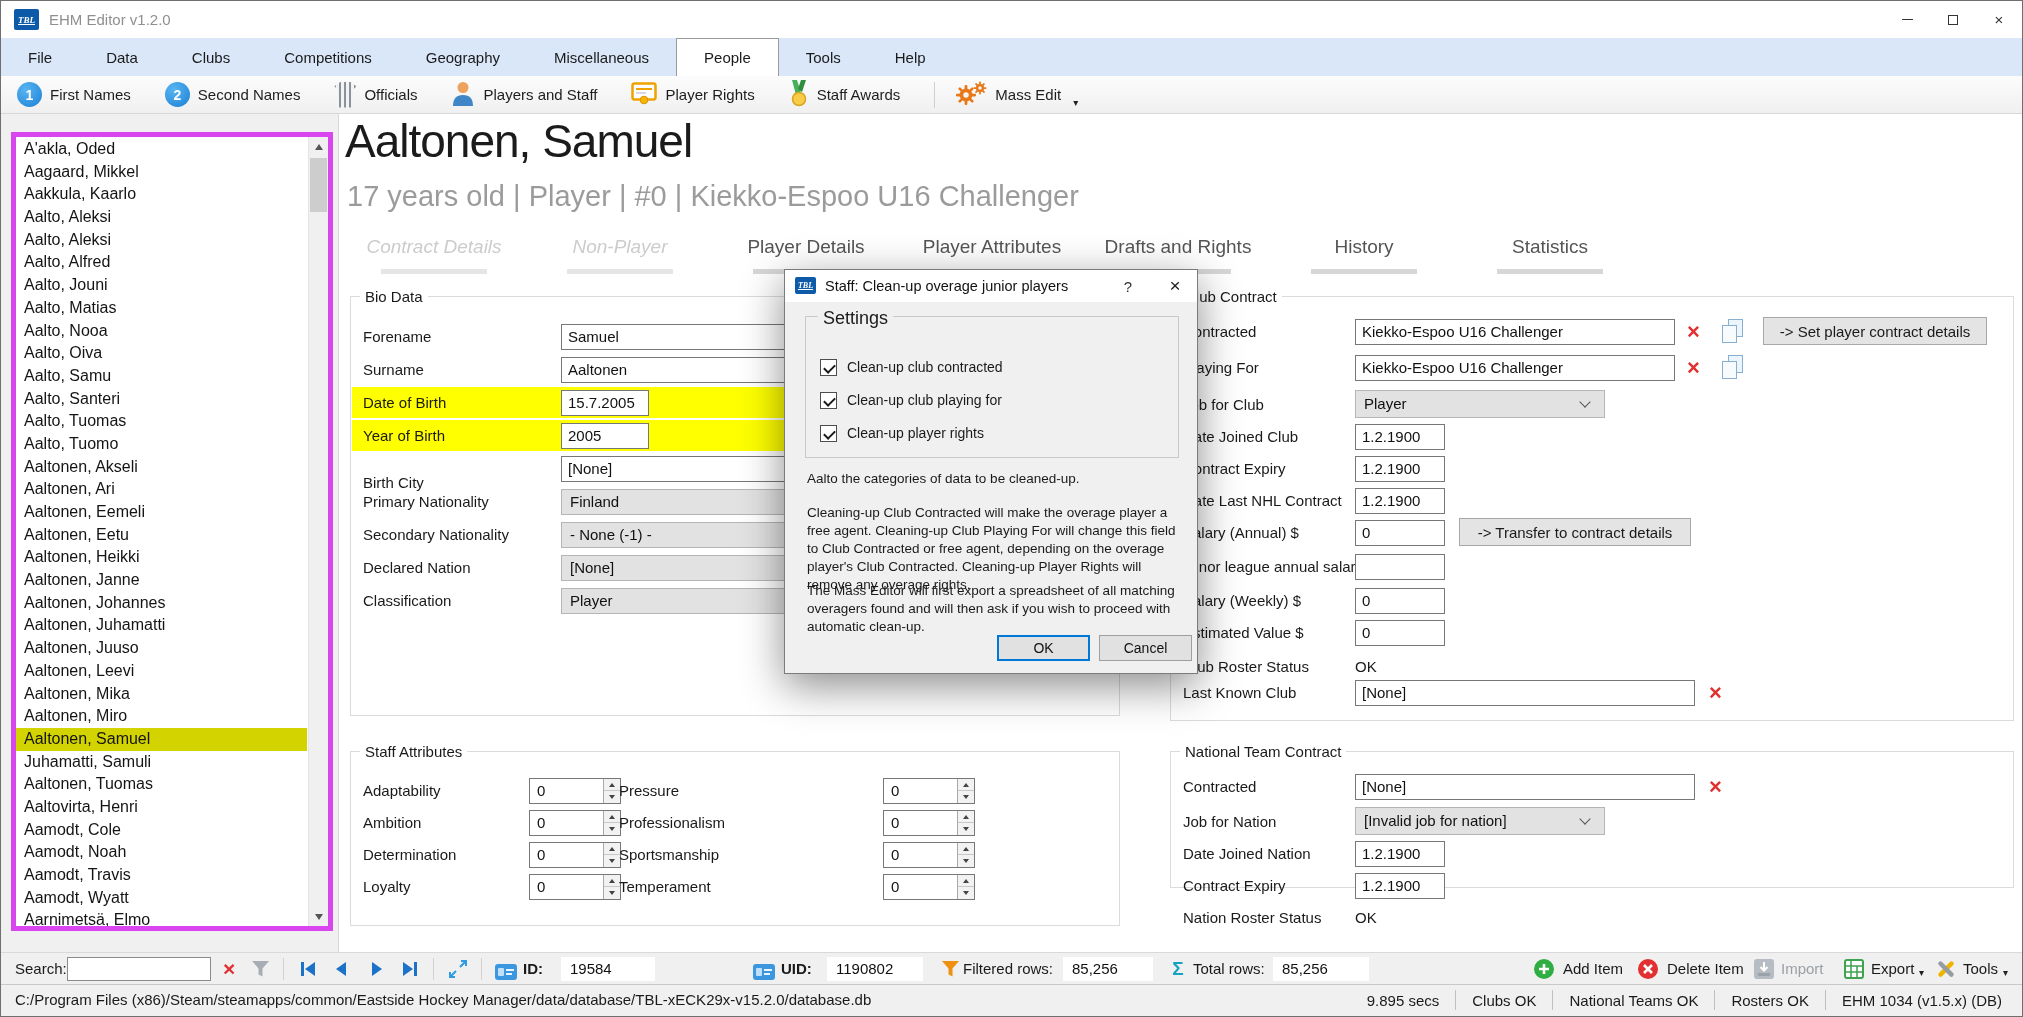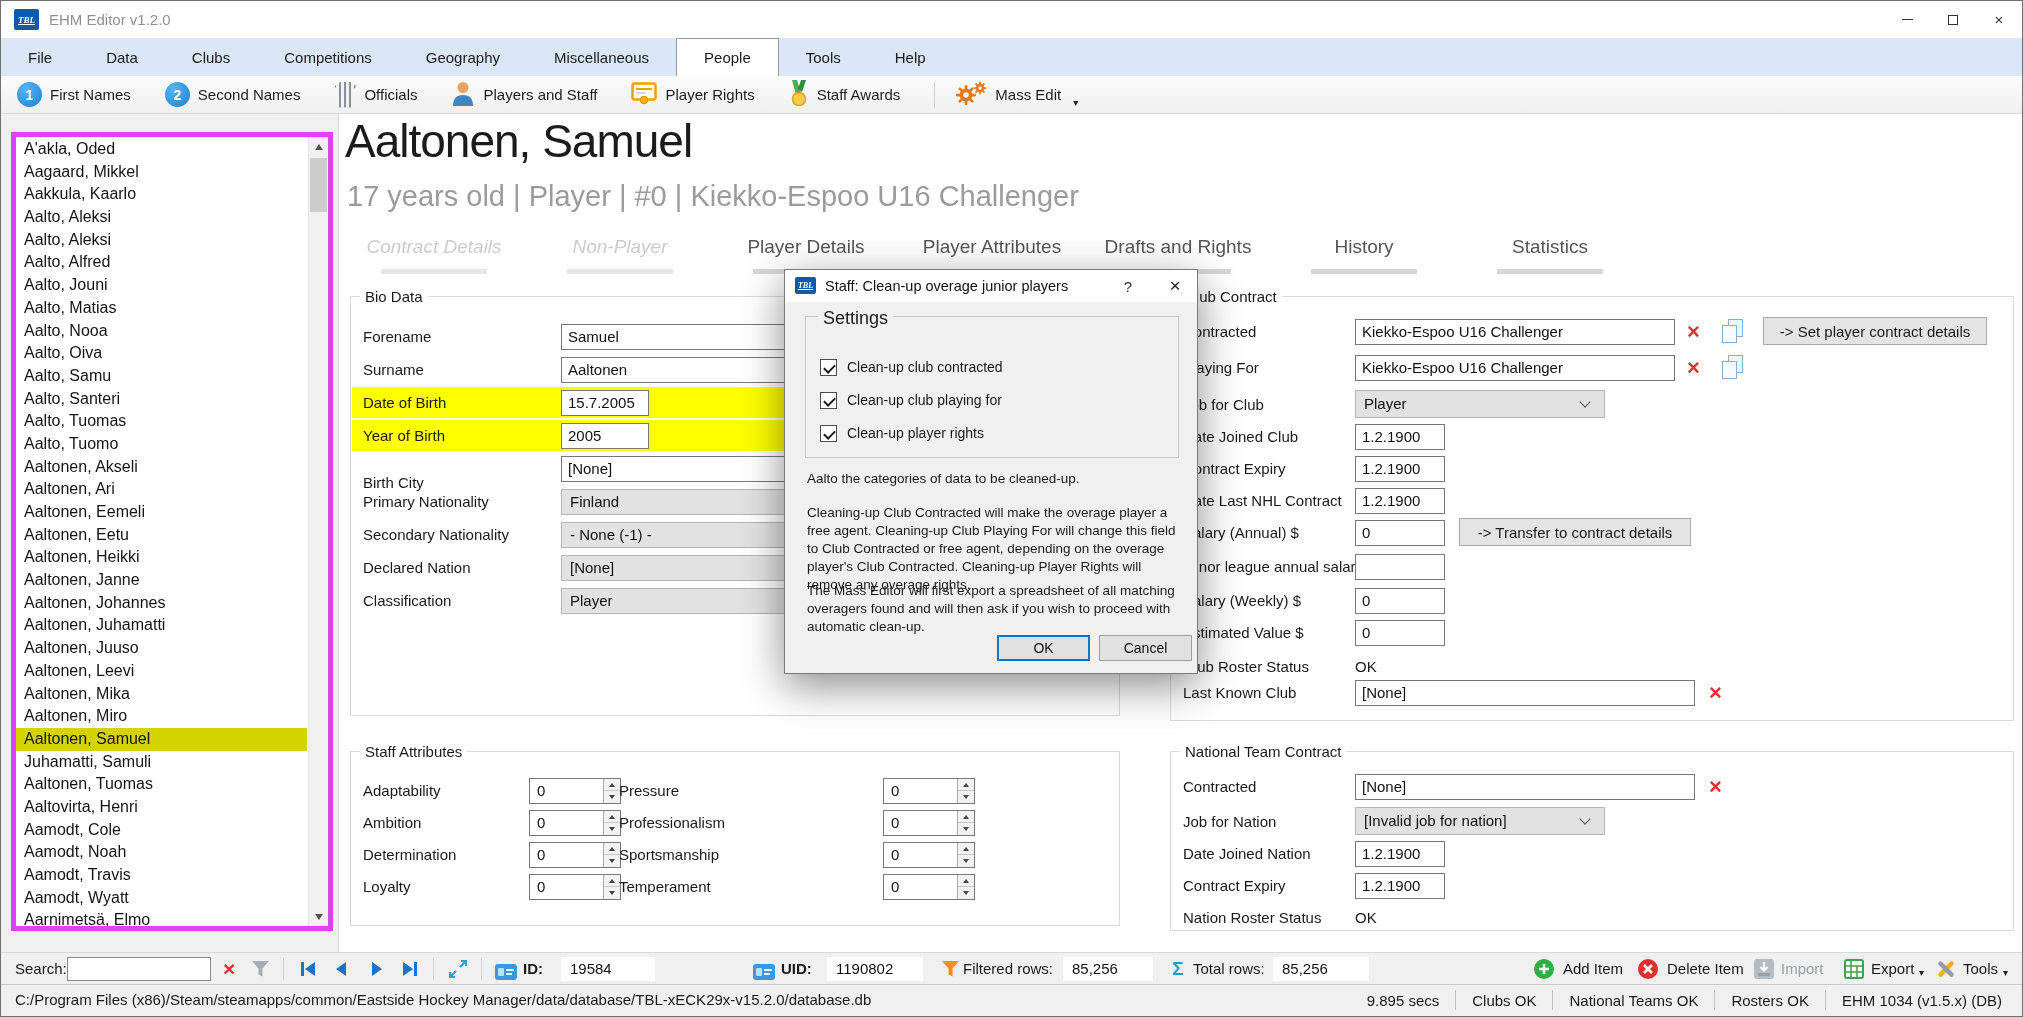--- a/index.html
+++ b/index.html
@@ -474,21 +474,21 @@
       <div class="ctrl tb" style="left:184px;top:323px;width:90px;">0</div>
 
       <span class="flabel" style="top:361px;">Club Roster Status</span>
       <span class="status-text" style="left:184px;top:361px;">OK</span>
 
       <span class="flabel" style="top:387px;">Last Known Club</span>
       <div class="ctrl tb" style="left:184px;top:383px;width:340px;">[None]</div>
       <span class="red-x" style="left:538px;top:383px;">×</span>
     </div>
 
-    <div class="fieldset" style="left:831px;top:637px;width:844px;height:180px;">
+    <div class="fieldset" style="left:831px;top:637px;width:844px;height:137px;">
       <span class="legend">National Team Contract</span>
       <span class="flabel" style="top:26px;">Contracted</span>
       <div class="ctrl tb" style="left:184px;top:22px;width:340px;">[None]</div>
       <span class="red-x" style="left:538px;top:22px;">×</span>
 
       <span class="flabel" style="top:61px;">Job for Nation</span>
       <div class="ctrl combo" style="left:184px;top:55px;width:250px;">[Invalid job for nation]</div>
       <span class="chev" style="left:410px;top:63px;"></span>
 
       <span class="flabel" style="top:93px;">Date Joined Nation</span>

